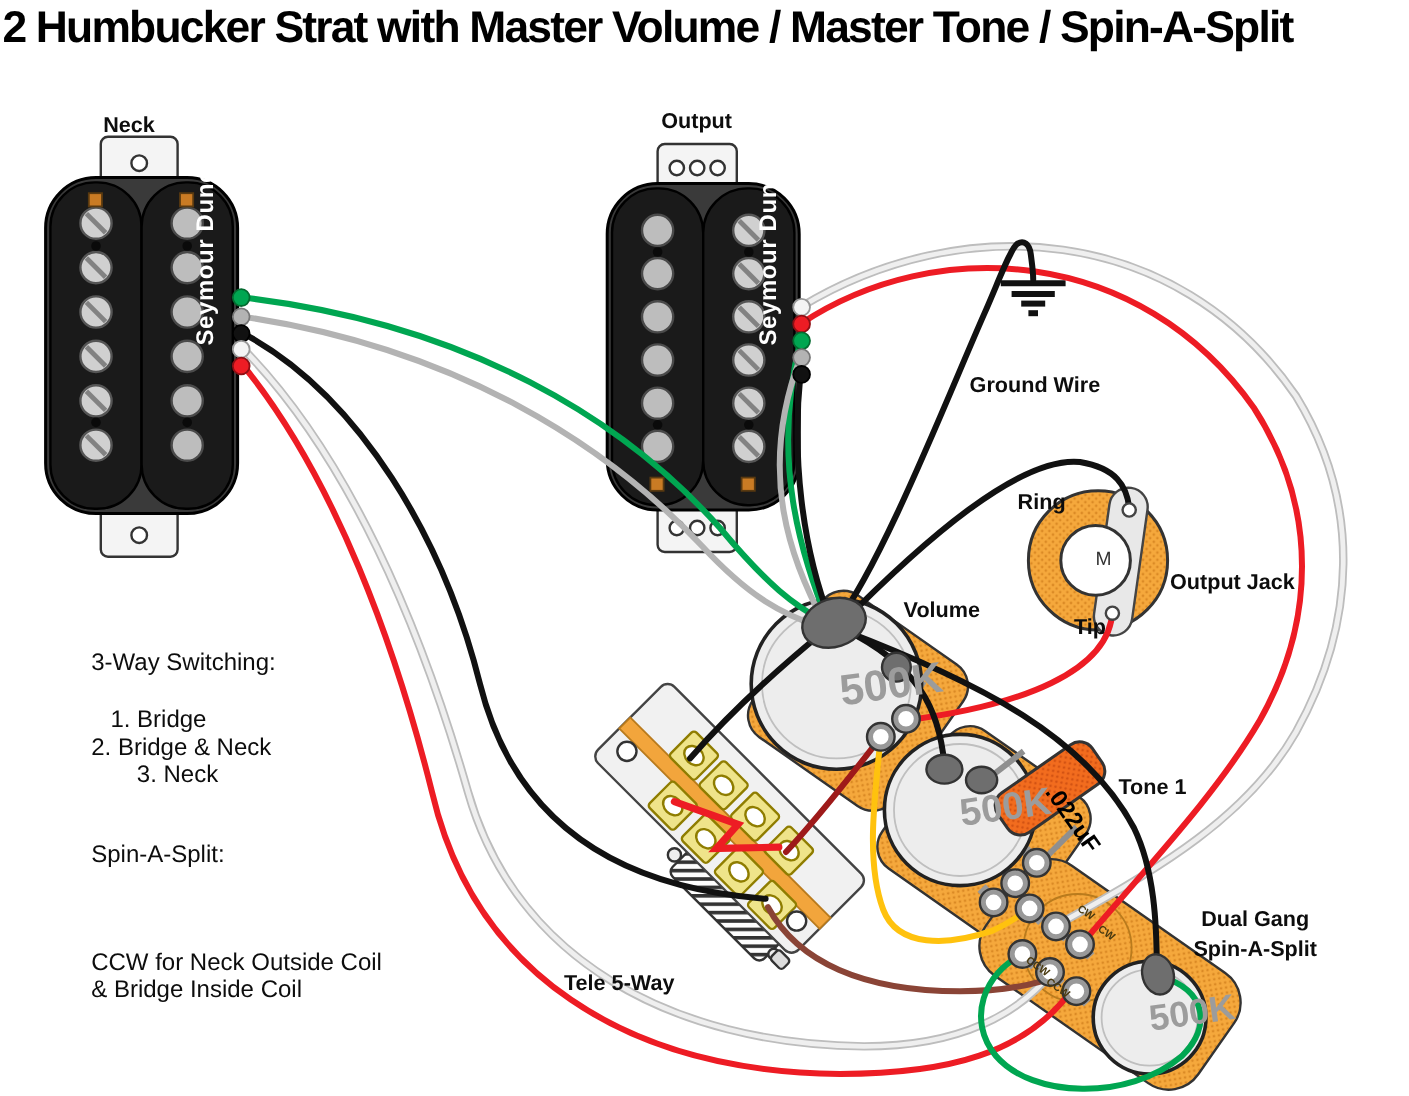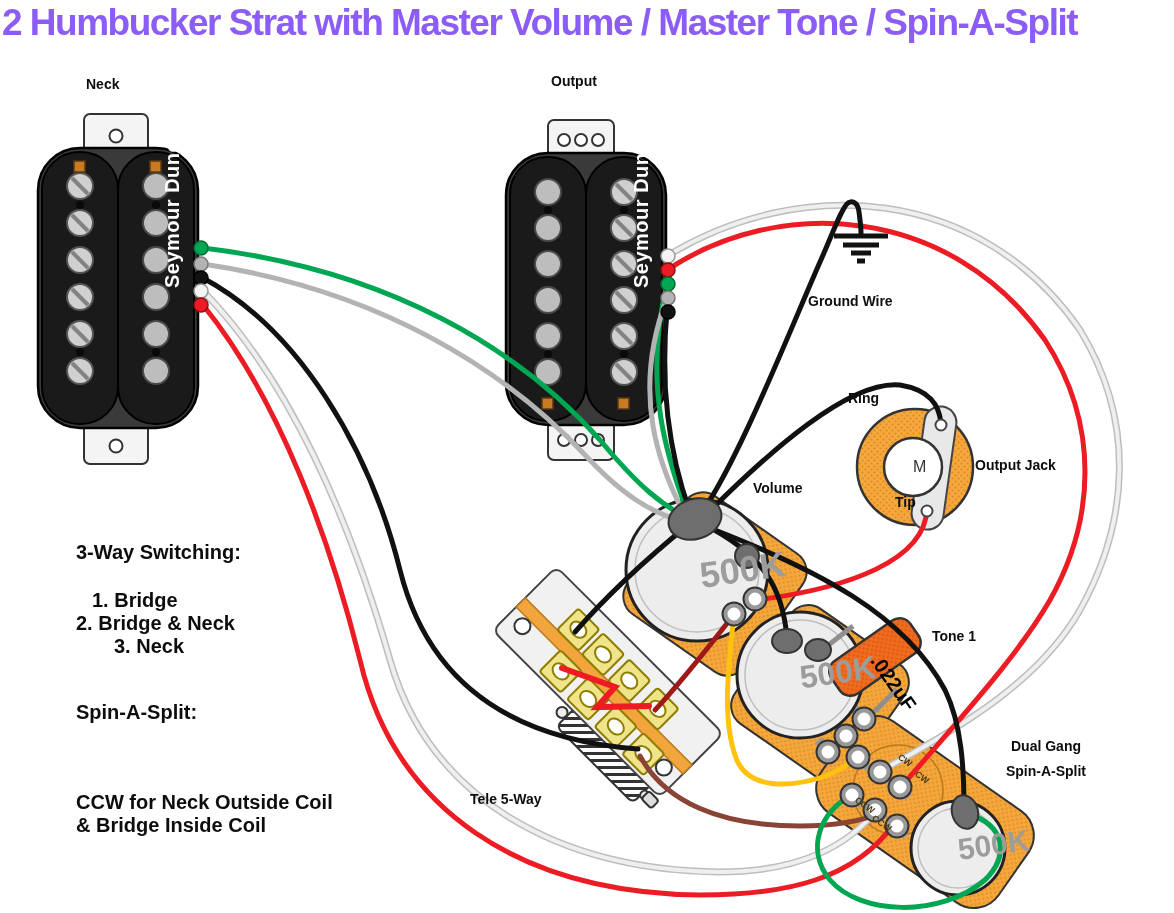--- a/index.html
+++ b/index.html
@@ -1,22 +1,22 @@
 <!DOCTYPE html>
 <html><head>
 <meta charset="utf-8">
 <style>
   html,body{margin:0;padding:0;background:#fff;}
   #canvas{position:relative;width:1174px;height:913px;background:#fff;overflow:hidden;
           font-family:"Liberation Sans",sans-serif;}
   #diagram{position:absolute;left:0;top:0;}
   .title{position:absolute;left:2px;top:2px;width:1172px;font-weight:bold;font-size:37px;
-         letter-spacing:-1.5px;color:#8b5cf6;white-space:nowrap;}
-  .lbl{position:absolute;font-weight:bold;font-size:14px;color:#0d0d0d;white-space:nowrap;}
-  .note{position:absolute;font-weight:bold;font-size:20px;color:#0d0d0d;white-space:nowrap;}
+         letter-spacing:-1.5px;color:#000000;white-space:nowrap;}
+  .lbl{position:absolute;font-weight:bold;font-size:18px;color:#0d0d0d;white-space:nowrap;margin-top:18px;}
+  .note{position:absolute;font-weight:normal;font-size:20px;color:#0d0d0d;white-space:nowrap;}
   .vert{position:absolute;width:0;height:0;}
   .vert>span{display:block;transform:translate(-50%,-50%) rotate(-90deg);
          font-weight:bold;font-size:20px;color:#fff;letter-spacing:.5px;white-space:nowrap;}
   .potval{position:absolute;width:0;height:0;}
   .potval>span{display:block;transform:translate(-50%,-50%) rotate(-8deg);
          font-weight:600;color:#9c9c9c;white-space:nowrap;}
   .capval{position:absolute;width:0;height:0;}
   .capval>span{display:block;transform:translate(-50%,-50%) rotate(55deg);
          font-weight:bold;font-size:20px;color:#000;white-space:nowrap;}
   .tinytxt{position:absolute;width:0;height:0;}

